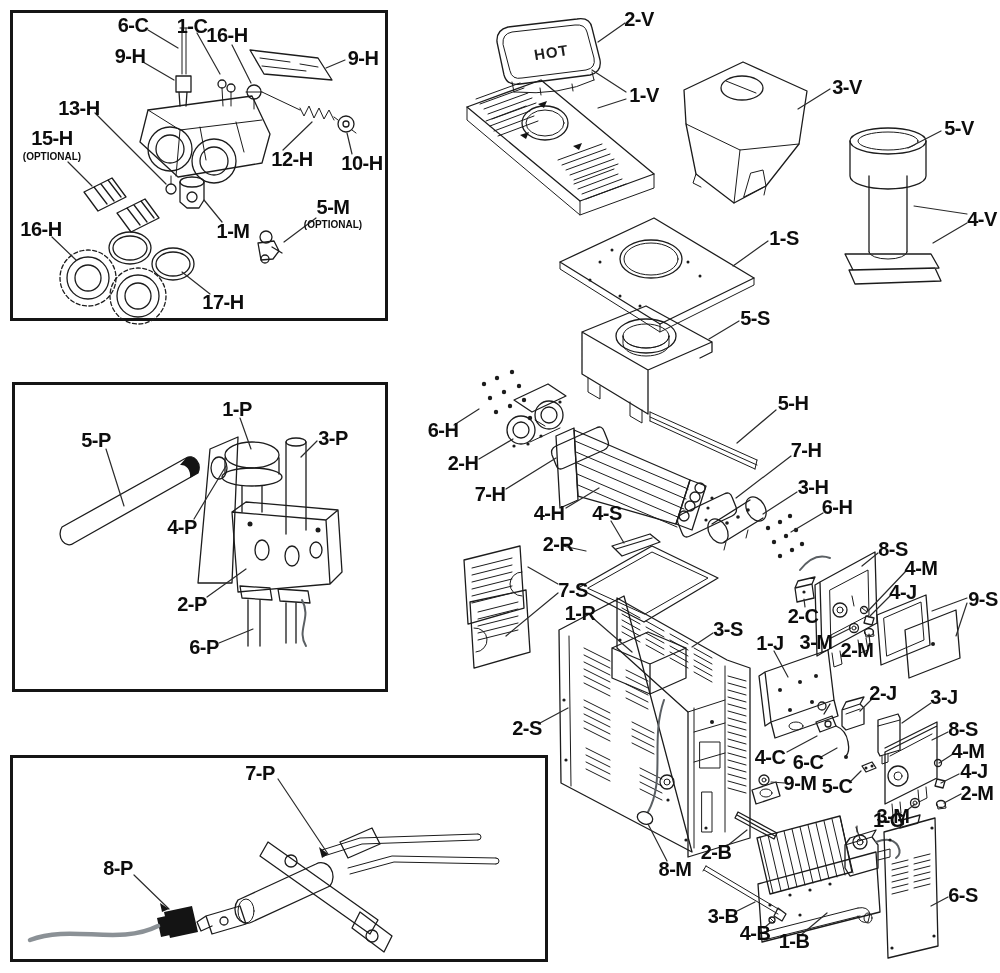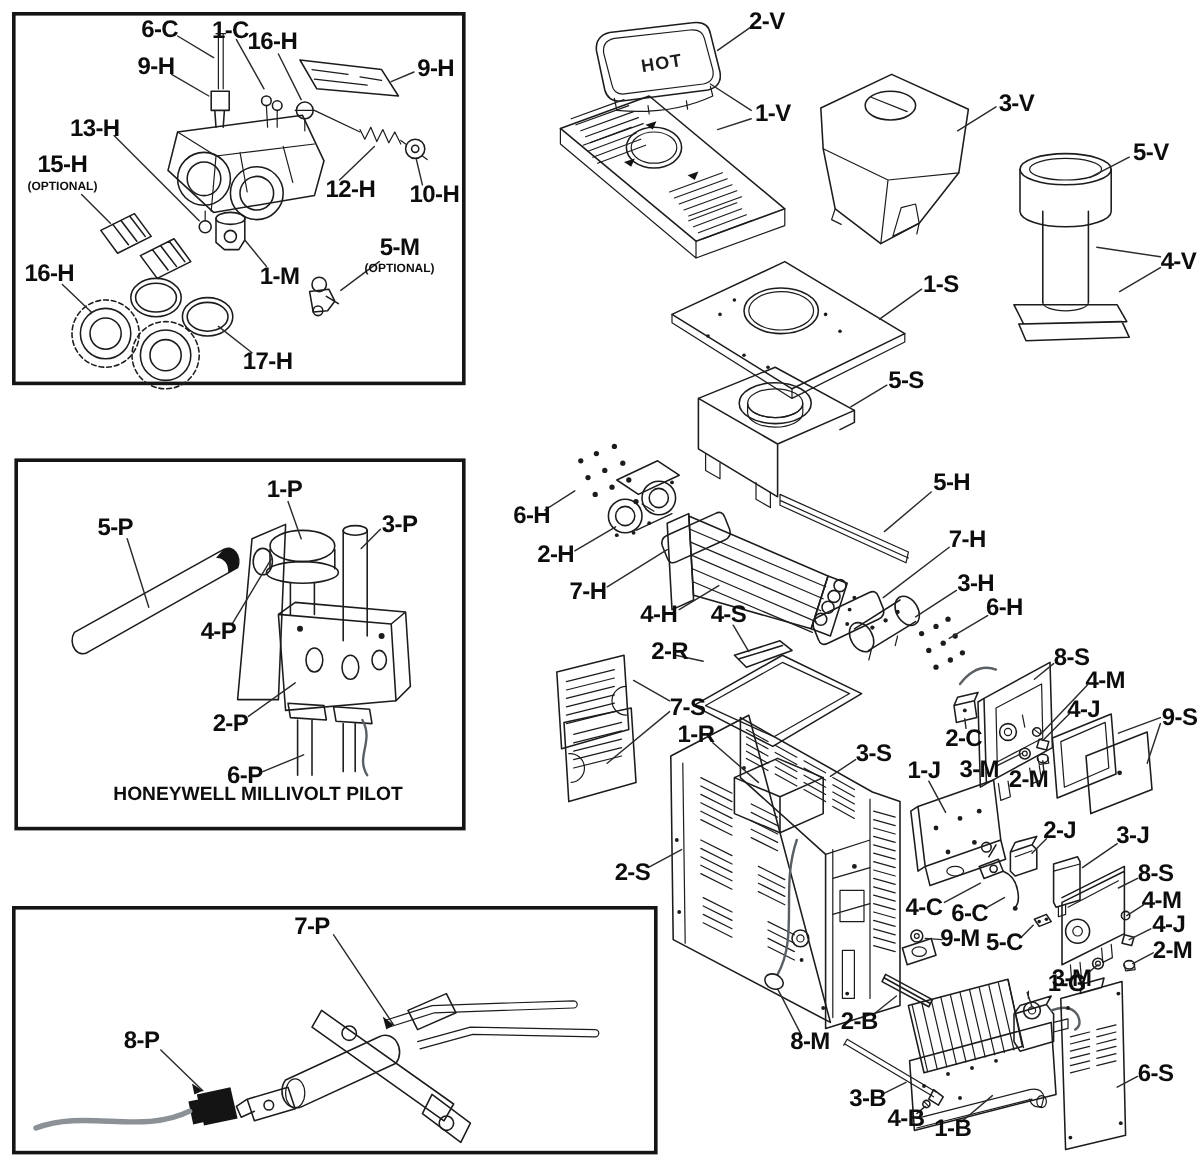--- a/index.html
+++ b/index.html
@@ -483,21 +483,20 @@
       <div class="label small" style="left: 333px; top: 224px;">(OPTIONAL)</div>
       <div class="label" style="left: 233px; top: 231px;">1-M</div>
       <div class="label" style="left: 41px; top: 229px;">16-H</div>
       <div class="label" style="left: 223px; top: 302px;">17-H</div>
       <div class="label" style="left: 237px; top: 409px;">1-P</div>
       <div class="label" style="left: 96px; top: 440px;">5-P</div>
       <div class="label" style="left: 333px; top: 438px;">3-P</div>
       <div class="label" style="left: 182px; top: 527px;">4-P</div>
       <div class="label" style="left: 192px; top: 604px;">2-P</div>
       <div class="label" style="left: 204px; top: 647px;">6-P</div>
-      <div class="label caption" style="left: 215px; top: 663px;">HONEYWELL MILLIVOLT PILOT</div>
       <div class="label" style="left: 260px; top: 773px;">7-P</div>
       <div class="label" style="left: 118px; top: 868px;">8-P</div>
       <div class="label" style="left: 639px; top: 19px;">2-V</div>
       <div class="label" style="left: 644px; top: 95px;">1-V</div>
       <div class="label" style="left: 847px; top: 87px;">3-V</div>
       <div class="label" style="left: 959px; top: 128px;">5-V</div>
       <div class="label" style="left: 982px; top: 219px;">4-V</div>
       <div class="label" style="left: 784px; top: 238px;">1-S</div>
       <div class="label" style="left: 755px; top: 318px;">5-S</div>
       <div class="label" style="left: 793px; top: 403px;">5-H</div>

